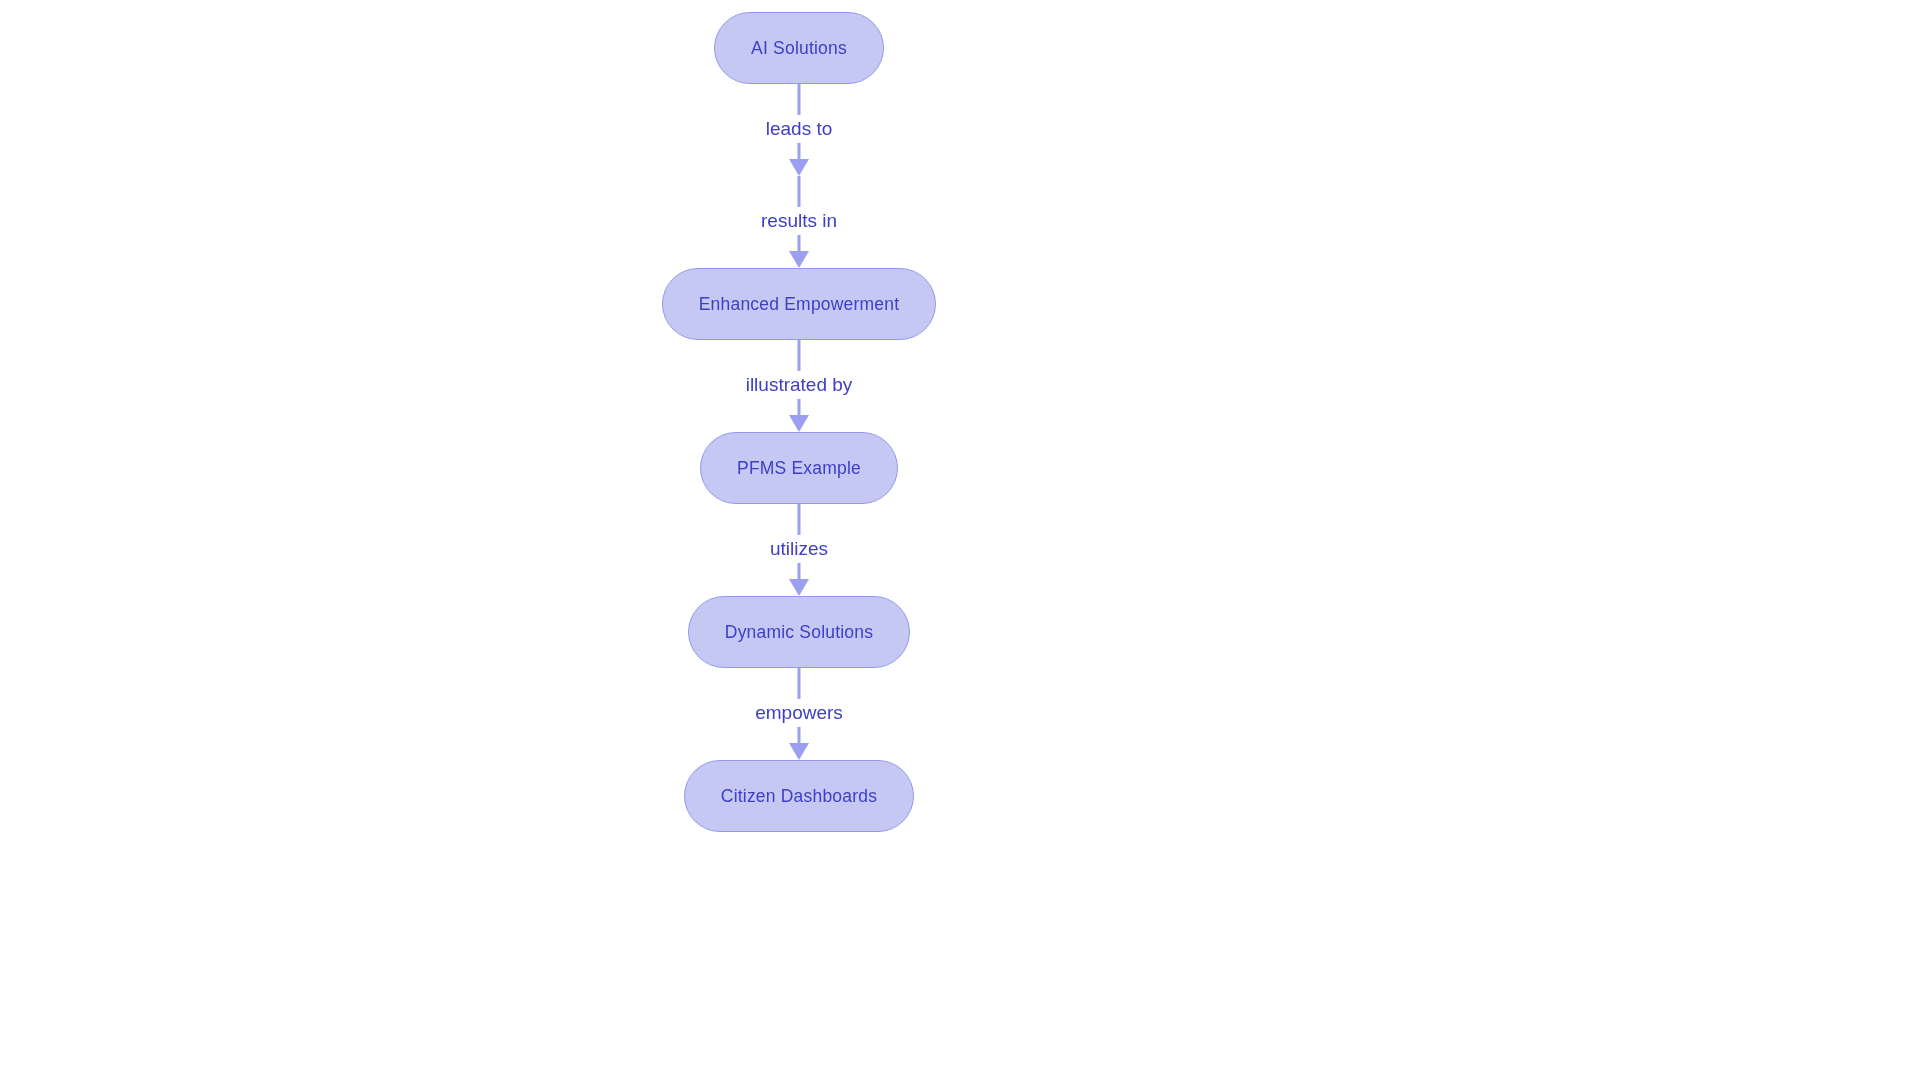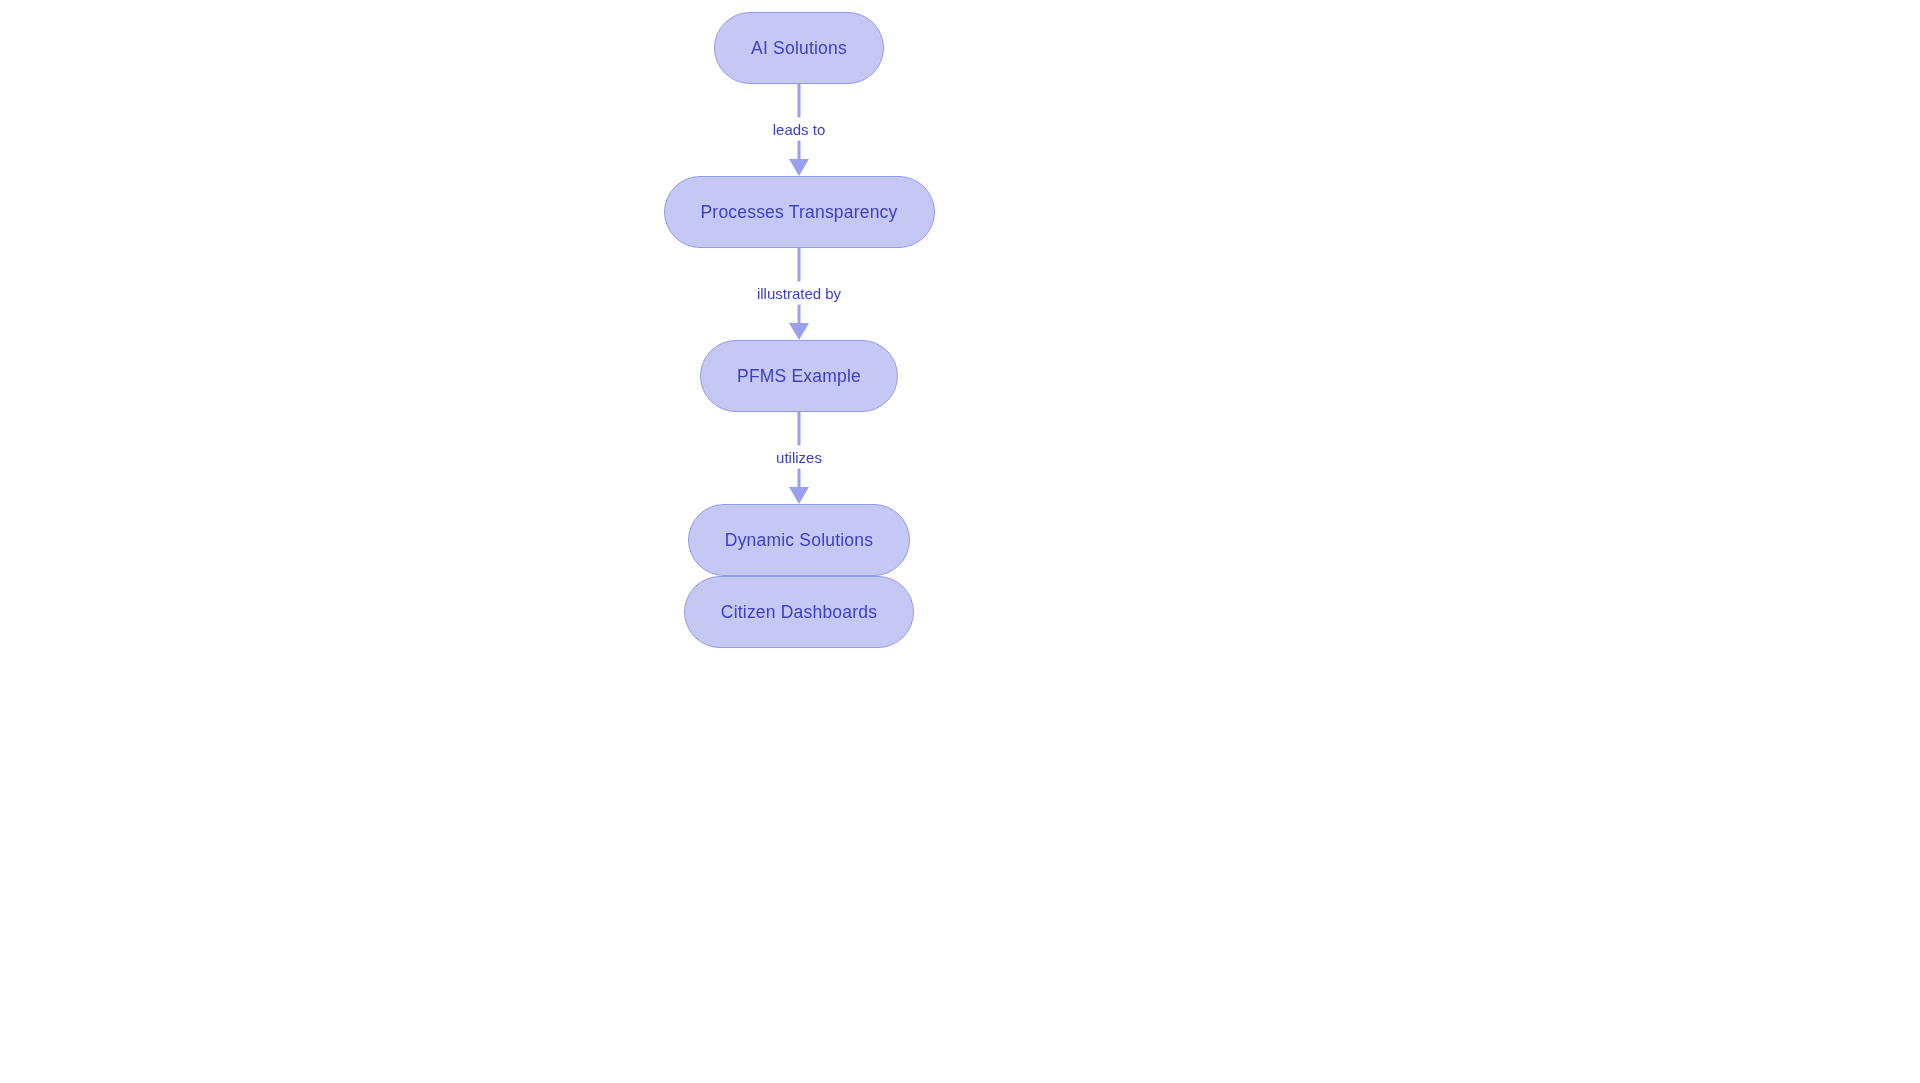--- a/index.html
+++ b/index.html
@@ -74,58 +74,68 @@
     border-top: 17px solid var(--edge-line);
   }
   .edge-label {
     position: absolute;
     left: 50%;
     top: 50%;
     transform: translate(-50%, -54%);
     background: var(--background);
     padding: 3px 9px;
     color: var(--text);
-    font-size: 15px;
+    font-size: 19px;
     font-weight: 500;
     white-space: nowrap;
   }
 </style>
 </head>
 <body>
 
 <div class="canvas">
   <div class="flow">
 
     <div class="node">AI Solutions</div>
 
     <div class="edge">
       <div class="edge-line"></div>
       <div class="edge-arrowhead"></div>
       <div class="edge-label">leads to</div>
     </div>
 
 
+    <div class="edge">
+      <div class="edge-line"></div>
+      <div class="edge-arrowhead"></div>
+      <div class="edge-label">results in</div>
+    </div>
 
 
 
-    <div class="node">Processes Transparency</div>
+    <div class="node">Enhanced Empowerment</div>
 
     <div class="edge">
       <div class="edge-line"></div>
       <div class="edge-arrowhead"></div>
       <div class="edge-label">illustrated by</div>
     </div>
 
     <div class="node">PFMS Example</div>
 
     <div class="edge">
       <div class="edge-line"></div>
       <div class="edge-arrowhead"></div>
       <div class="edge-label">utilizes</div>
     </div>
 
     <div class="node">Dynamic Solutions</div>
 
+    <div class="edge">
+      <div class="edge-line"></div>
+      <div class="edge-arrowhead"></div>
+      <div class="edge-label">empowers</div>
+    </div>
 
     <div class="node">Citizen Dashboards</div>
 
   </div>
 </div>
 
 </body></html>

